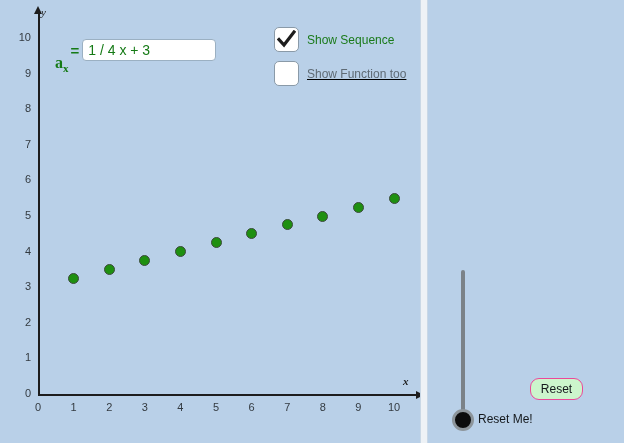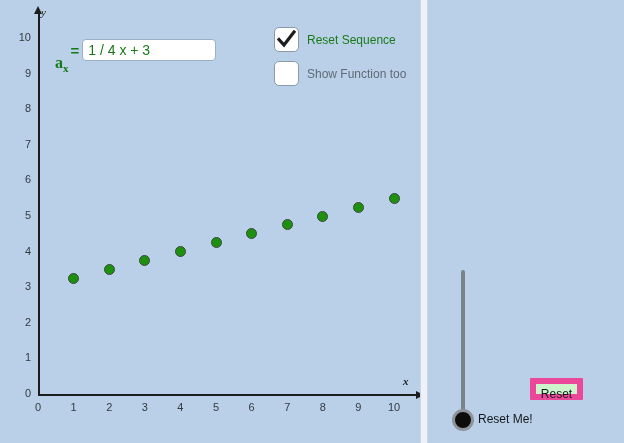--- a/index.html
+++ b/index.html
@@ -147,21 +147,21 @@
   }
 
   
   .check-row {
     position: absolute;
     display: flex;
     align-items: center;
     cursor: pointer;
   }
   .check-row-1 { left: 274px; top: 27px; }
-  .check-row-2 { left: 274px; top: 61px; }
+  .check-row-2 { left: 274px; top: 61px; text-decoration: underline; }
   .checkbox {
     width: 25px; height: 25px;
     background: #ffffff;
     border: 1px solid #8a9aa8;
     border-radius: 5px;
     box-sizing: border-box;
     position: relative;
     flex: none;
   }
   .checkbox svg { position: absolute; left: 2px; top: 2px; }
@@ -197,22 +197,22 @@
     left: 478px; top: 412px;
     font-size: 12px;
     color: #14181c;
     white-space: nowrap;
   }
   .reset-button {
     position: absolute;
     left: 530px; top: 378px;
     width: 53px; height: 22px;
     background: #ccf5cc;
-    border: 6px solid #ec4899;
-    border-radius: 1px;
+    border: 1px solid #ec4899;
+    border-radius: 9px;
     color: #14181c;
     font-size: 12px;
     font-family: "Liberation Sans", sans-serif;
     cursor: pointer;
     padding: 0;
     line-height: 20px;
   }
 </style>
 </head>
 <body>
@@ -274,21 +274,21 @@
       <span class="formula-eq">=</span>
       <input class="formula-input" type="text" value="1 / 4 x + 3" style="">
     </div>
 
     <div class="check-row check-row-1">
       <span class="checkbox">
         <svg width="19" height="19" viewBox="0 0 19 19">
           <path d="M2 9.5 L7 15 L17 2" stroke="#1d1d1d" stroke-width="3.2" fill="none" stroke-linecap="square" stroke-linejoin="miter"></path>
         </svg>
       </span>
-      <span class="check-label label-on">Reset Sequence</span>
+      <span class="check-label label-on">Show Sequence</span>
     </div>
 
     <div class="check-row check-row-2">
       <span class="checkbox"></span>
       <span class="check-label label-off">Show Function too</span>
     </div>
   </div>
 
   <div class="panel-divider"></div>
 

